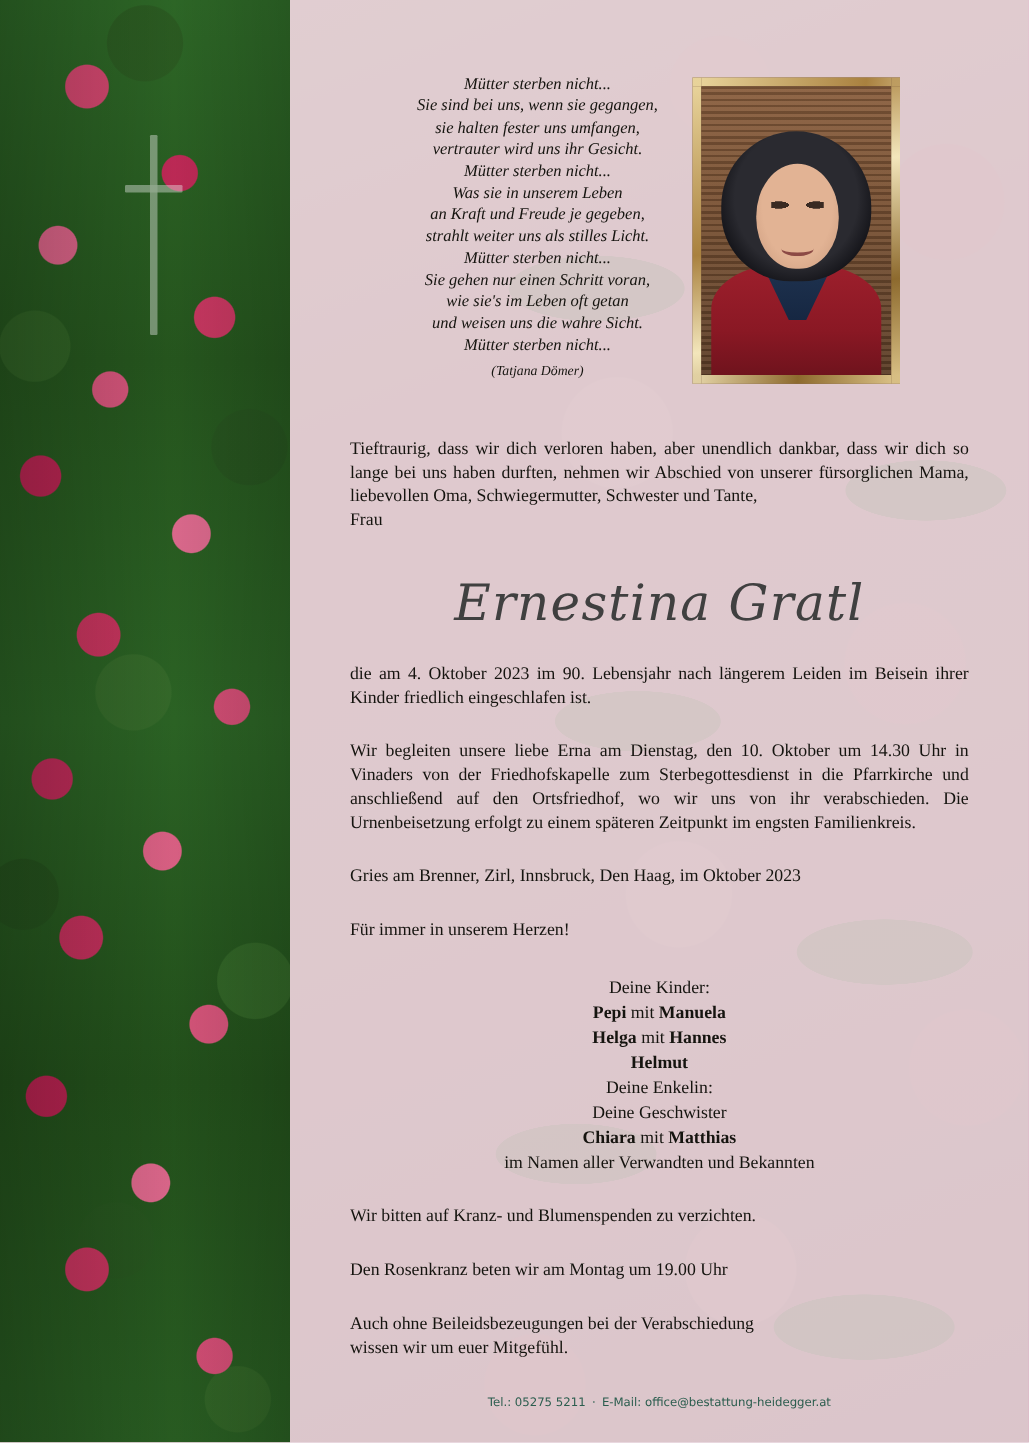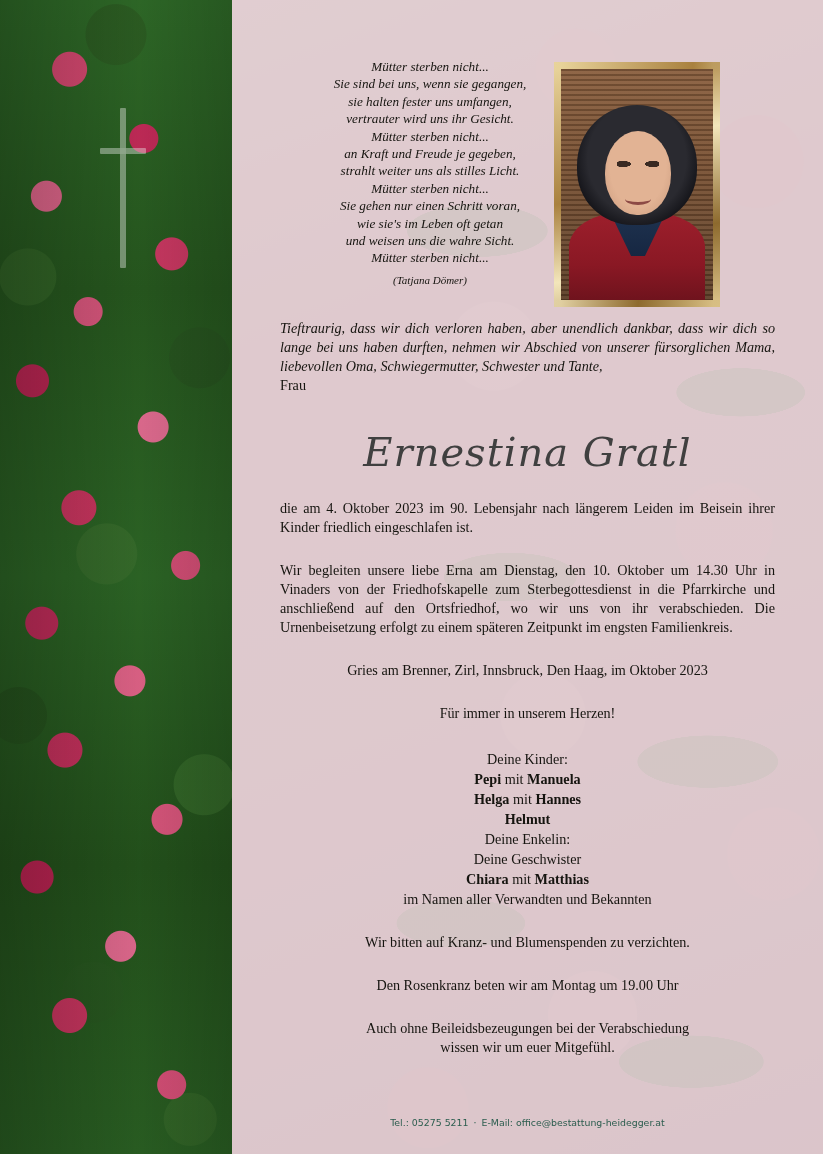--- a/index.html
+++ b/index.html
@@ -219,22 +219,22 @@
     background: linear-gradient(180deg, #1f3350, #162742);
     clip-path: polygon(0 0, 100% 0, 62% 100%, 38% 100%);
   }
 
   .para {
     font-size: 14.2px;
     line-height: 19px;
     text-align: justify;
     margin: 0;
   }
-  .p-intro { margin-top: 30px; font-style: italic; }
-  .p-center { text-align: center; }
+  .p-intro { margin-top: 43px; }
+  .p-center { }
 
   .name {
     text-align: center;
     margin-top: 34px;
     font-family: "DejaVu Serif", serif;
     font-style: italic;
     font-size: 40px;
     letter-spacing: 1px;
     line-height: 46px;
     color: #404040;
@@ -286,20 +286,21 @@
   </div>
 
   <div class="panel">
 
     <div class="poem">
       <div>Mütter sterben nicht...</div>
       <div>Sie sind bei uns, wenn sie gegangen,</div>
       <div>sie halten fester uns umfangen,</div>
       <div>vertrauter wird uns ihr Gesicht.</div>
       <div>Mütter sterben nicht...</div>
+      <div>Was sie in unserem Leben</div>
       <div>an Kraft und Freude je gegeben,</div>
       <div>strahlt weiter uns als stilles Licht.</div>
       <div>Mütter sterben nicht...</div>
       <div>Sie gehen nur einen Schritt voran,</div>
       <div>wie sie's im Leben oft getan</div>
       <div>und weisen uns die wahre Sicht.</div>
       <div>Mütter sterben nicht...</div>
       <div class="author">(Tatjana Dömer)</div>
     </div>
 

